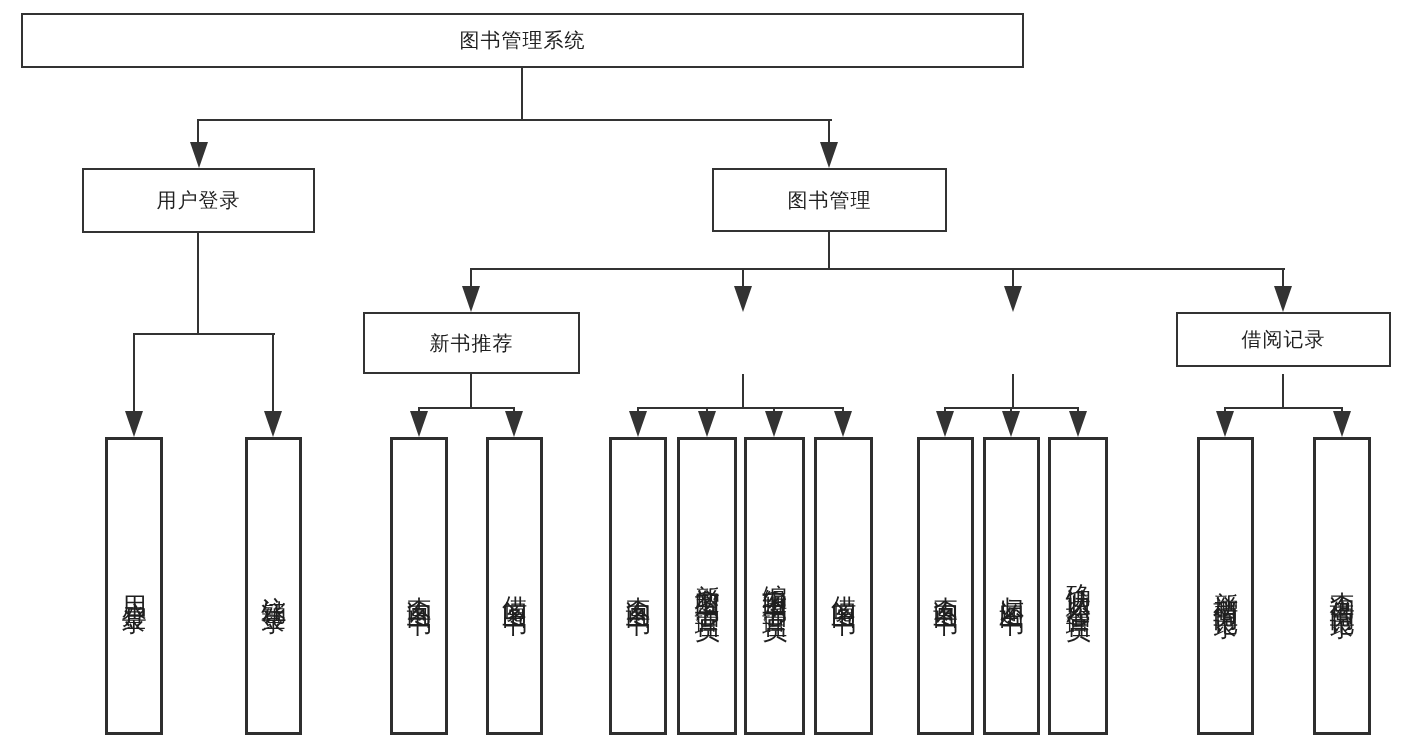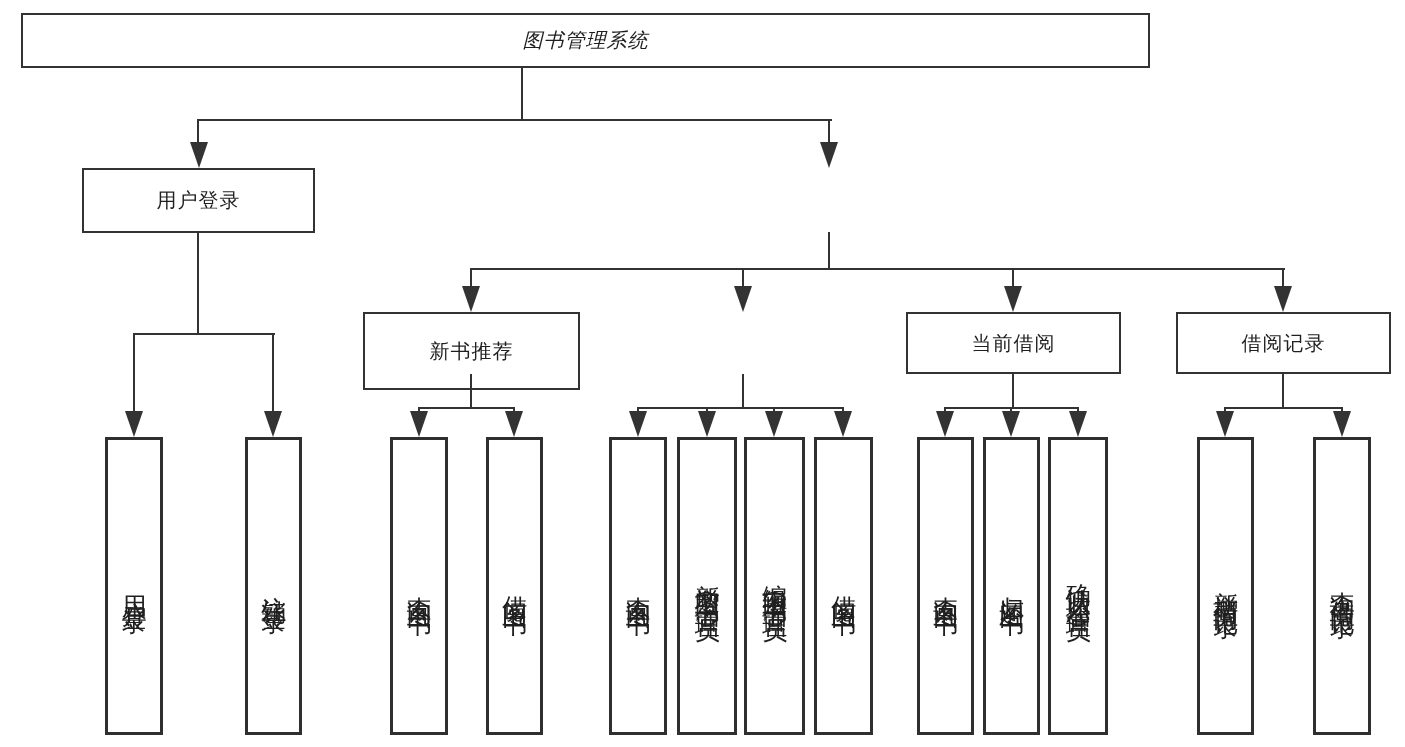--- a/index.html
+++ b/index.html
@@ -38,39 +38,39 @@
     position:absolute; top:713px; right:14px;
     font-size:19px; color:#a9a9a9; letter-spacing:1px;
     z-index:5; white-space:nowrap;
   }
 </style>
 </head>
 <body>
 
 <div id="stage">
 
-  <div class="hbox" style="left:21px; top:13px; width:1129px; height:55px;font-style:italic;">
+  <div class="hbox" style="left:21px; top:13px; width:1003px; height:55px;">
     <span>图书管理系统</span>
   </div>
 
   <div class="hbox" style="left:82px; top:168px; width:233px; height:65px;">
     <span>用户登录</span>
   </div>
 
+  <div class="hbox" style="left:712px; top:168px; width:235px; height:64px;">
+    <span>图书管理</span>
+  </div>
 
-  <div class="hbox" style="left:363px; top:312px; width:217px; height:78px;">
+  <div class="hbox" style="left:363px; top:312px; width:217px; height:62px;">
     <span>新书推荐</span>
   </div>
 
 
-  <div class="hbox" style="left:906px; top:312px; width:215px; height:62px;">
-    <span>当前借阅</span>
-  </div>
 
-  <div class="hbox" style="left:1176px; top:312px; width:215px; height:62px;">
+  <div class="hbox" style="left:1176px; top:312px; width:215px; height:55px;">
     <span>借阅记录</span>
   </div>
 
   <div class="leaf" style="left:105px; width:58px;">
     <span class="vtext">用户登录</span>
   </div>
   <div class="leaf" style="left:245px; width:57px;">
     <span class="vtext">注销登录</span>
   </div>
 

